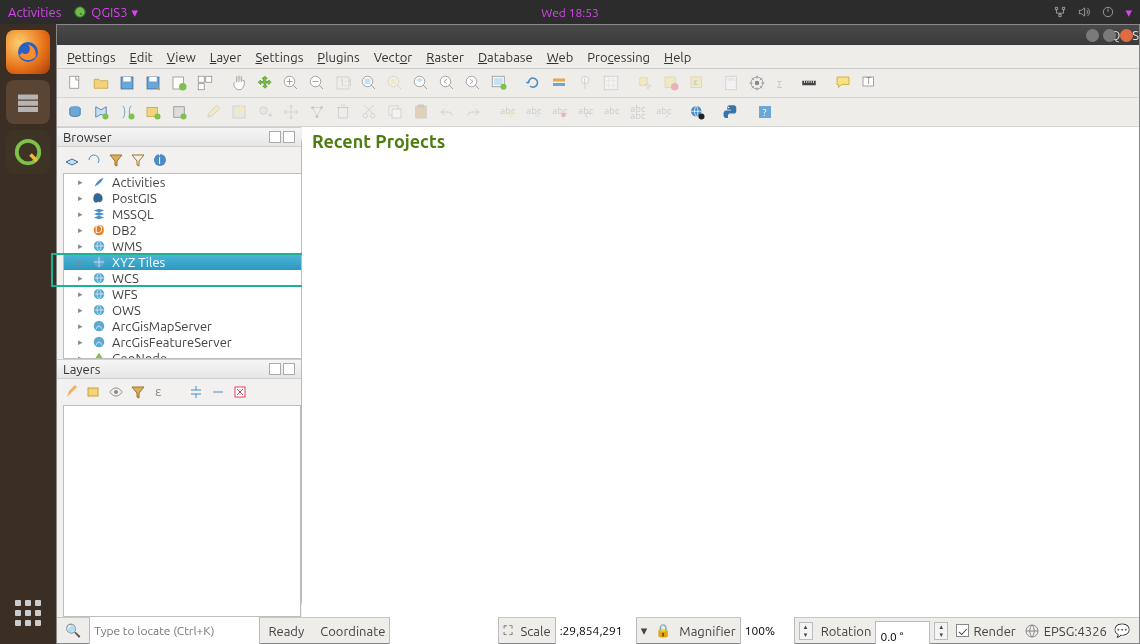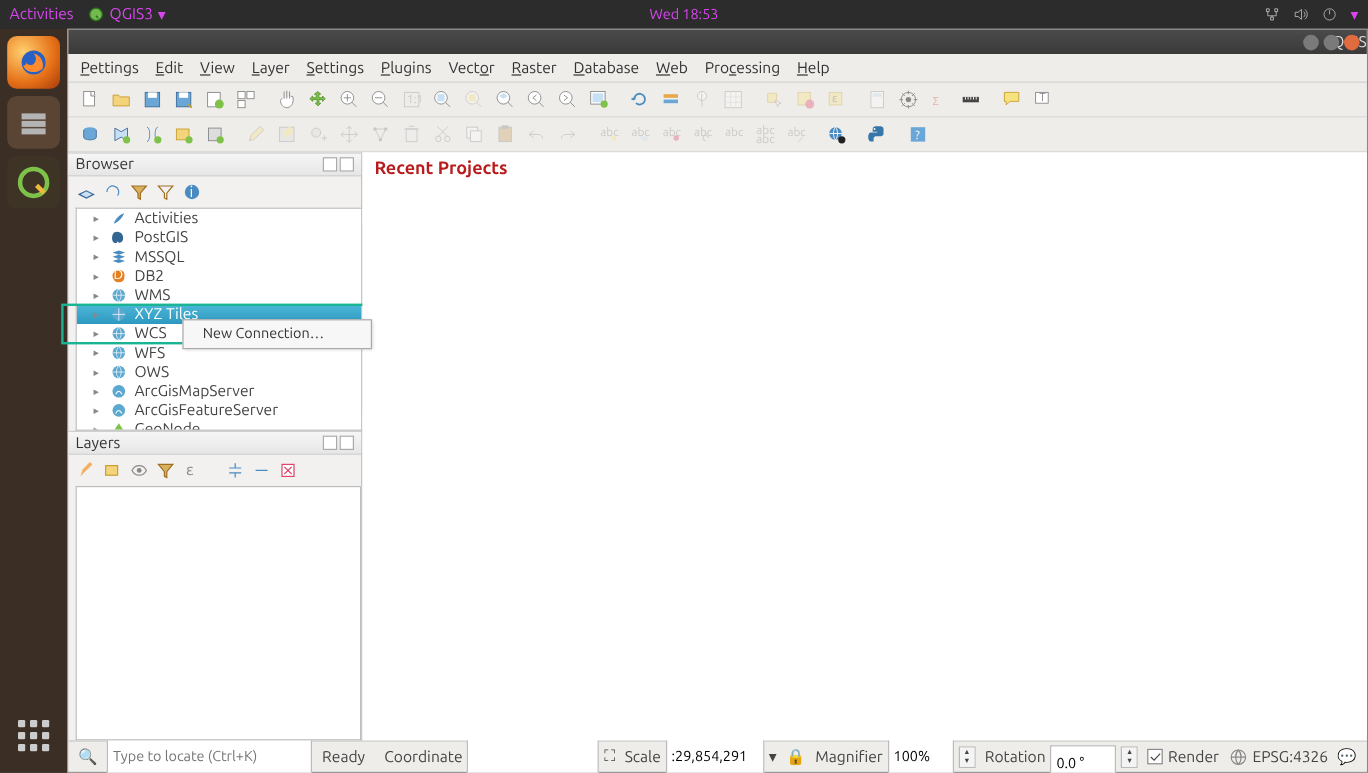--- a/index.html
+++ b/index.html
@@ -34,21 +34,21 @@
 .menubar span u { text-decoration: underline; }
 
 .toolstrip { display: flex; align-items: center; gap: 2px; padding: 2px 6px; background: #efedea; border-bottom: 1px solid #d5d5d5; flex-wrap: nowrap; }
 .tbtn { width: 24px; height: 24px; border: 1px solid transparent; border-radius: 3px; display: flex; align-items: center; justify-content: center; }
 .tbtn svg { width: 18px; height: 18px; }
 .tbtn.sep { width: 6px; }
 .tbtn.dim svg { opacity: 0.35; }
 
 
 .workspace { flex: 1; display: flex; background: #f2f1f0; min-height: 0; }
-.sidecol { width: 245px; display: flex; flex-direction: column; border-right: 1px solid #b8b8b8; }
+.sidecol { width: 245px; display: flex; flex-direction: column; border-right: 1px solid #b8b8b8; border-radius: 17px; }
 .panelhdr { height: 20px; background: linear-gradient(#f6f6f6,#e6e6e6); border-top: 1px solid #cfcfcf; border-bottom: 1px solid #cfcfcf; display: flex; align-items: center; padding: 0 6px; color: #333; font-size: 12px; }
 .panelhdr .pbtns { margin-left: auto; display: flex; gap: 2px; }
 .pbtn { width: 12px; height: 12px; border: 1px solid #aaa; background: #fff; }
 .panel-toolbar { height: 26px; display: flex; align-items: center; gap: 4px; padding: 0 6px; }
 .ptb { width: 18px; height: 18px; display: flex; align-items: center; justify-content: center; }
 
 .treewrap { position: relative; height: 186px; }
 .tree { background: #fff; border: 1px solid #bdbdbd; overflow: hidden; position: absolute; left: 6px; right: 0; top: 0; bottom: 0; border-right: none; }
 .tree-scroll { position: absolute; right: -14px; top: 0; bottom: 0; width: 14px; background: #e9e9e9; border: 1px solid #bdbdbd; }
 .tree-scroll .thumb { position: absolute; left: 1px; right: 1px; top: 90px; height: 60px; background: #cfcfcf; border-radius: 2px; }
@@ -59,21 +59,21 @@
 .tree-row .ico { width: 14px; height: 14px; flex-shrink: 0; }
 .tree-row.sel { background: linear-gradient(#4bb6d6,#2e99c0); color: #fff; }
 .tree-hl { position: absolute; border: 2px solid #1ab394; pointer-events: none; }
 
 .ctxmenu { position: absolute; background: #f7f7f7; border: 1px solid #aaa; box-shadow: 1px 1px 3px rgba(0,0,0,.2); padding: 2px 0; z-index: 50; }
 .ctxmenu .mi { padding: 3px 22px 3px 16px; font-size: 12px; color: #333; white-space: nowrap; }
 
 .layerswrap { flex: 1; background: #fff; border: 1px solid #bdbdbd; margin: 0 0 0 6px; }
 
 .maincol { flex: 1; display: flex; flex-direction: column; background: #fff; position: relative; }
-.maincol h2 { padding: 4px 10px; font-weight: bold; font-size: 15px; color: #b91c1c; }
+.maincol h2 { padding: 4px 10px; font-weight: bold; font-size: 18px; color: #4d7c0f; }
 
 .statusbar { height: 26px; background: #efedea; border-top: 1px solid #c7c7c7; display: flex; align-items: center; gap: 8px; padding: 0 8px; font-size: 12px; color: #444; }
 .statusbar input[type=text] { border: 1px solid #bbb; background: #fff; height: 31px; padding: 0 4px; font-size: 12px; }
 .locate { width: 190px; color: #999; }
 .sb-field { display: flex; align-items: center; gap: 4px; }
 .sb-spin { width: 14px; height: 18px; border: 1px solid #bbb; display: flex; flex-direction: column; }
 .sb-spin div { flex: 1; font-size: 7px; text-align: center; line-height: 1; background: #f4f4f4; }
 .sb-chk { width: 13px; height: 13px; display: inline-flex; align-items: center; justify-content: center; border: 1px solid #888; background: #fff; }
 .sb-sep { flex: 1; }
 </style>
@@ -652,23 +652,20 @@
             </div>
           </div>
         <div class="tree-scroll">
           <div class="arrow up">▴</div>
             <div class="thumb"></div>
             <div class="arrow down">▾</div>
         </div>
 
         <div class="tree-hl" style="left:-6px; top:80px; width:260px; height:34px;"></div>
 
-        <div class="ctxmenu" style="left:95px; top:93px; width:158px;">
-          <div class="mi">New Connection…</div>
-        </div>
       </div>
 
       <div class="panelhdr">
         <span>Layers</span>
         <div class="pbtns">
             <div class="pbtn"></div>
             <div class="pbtn"></div>
           </div>
       </div>
       <div class="panel-toolbar">

